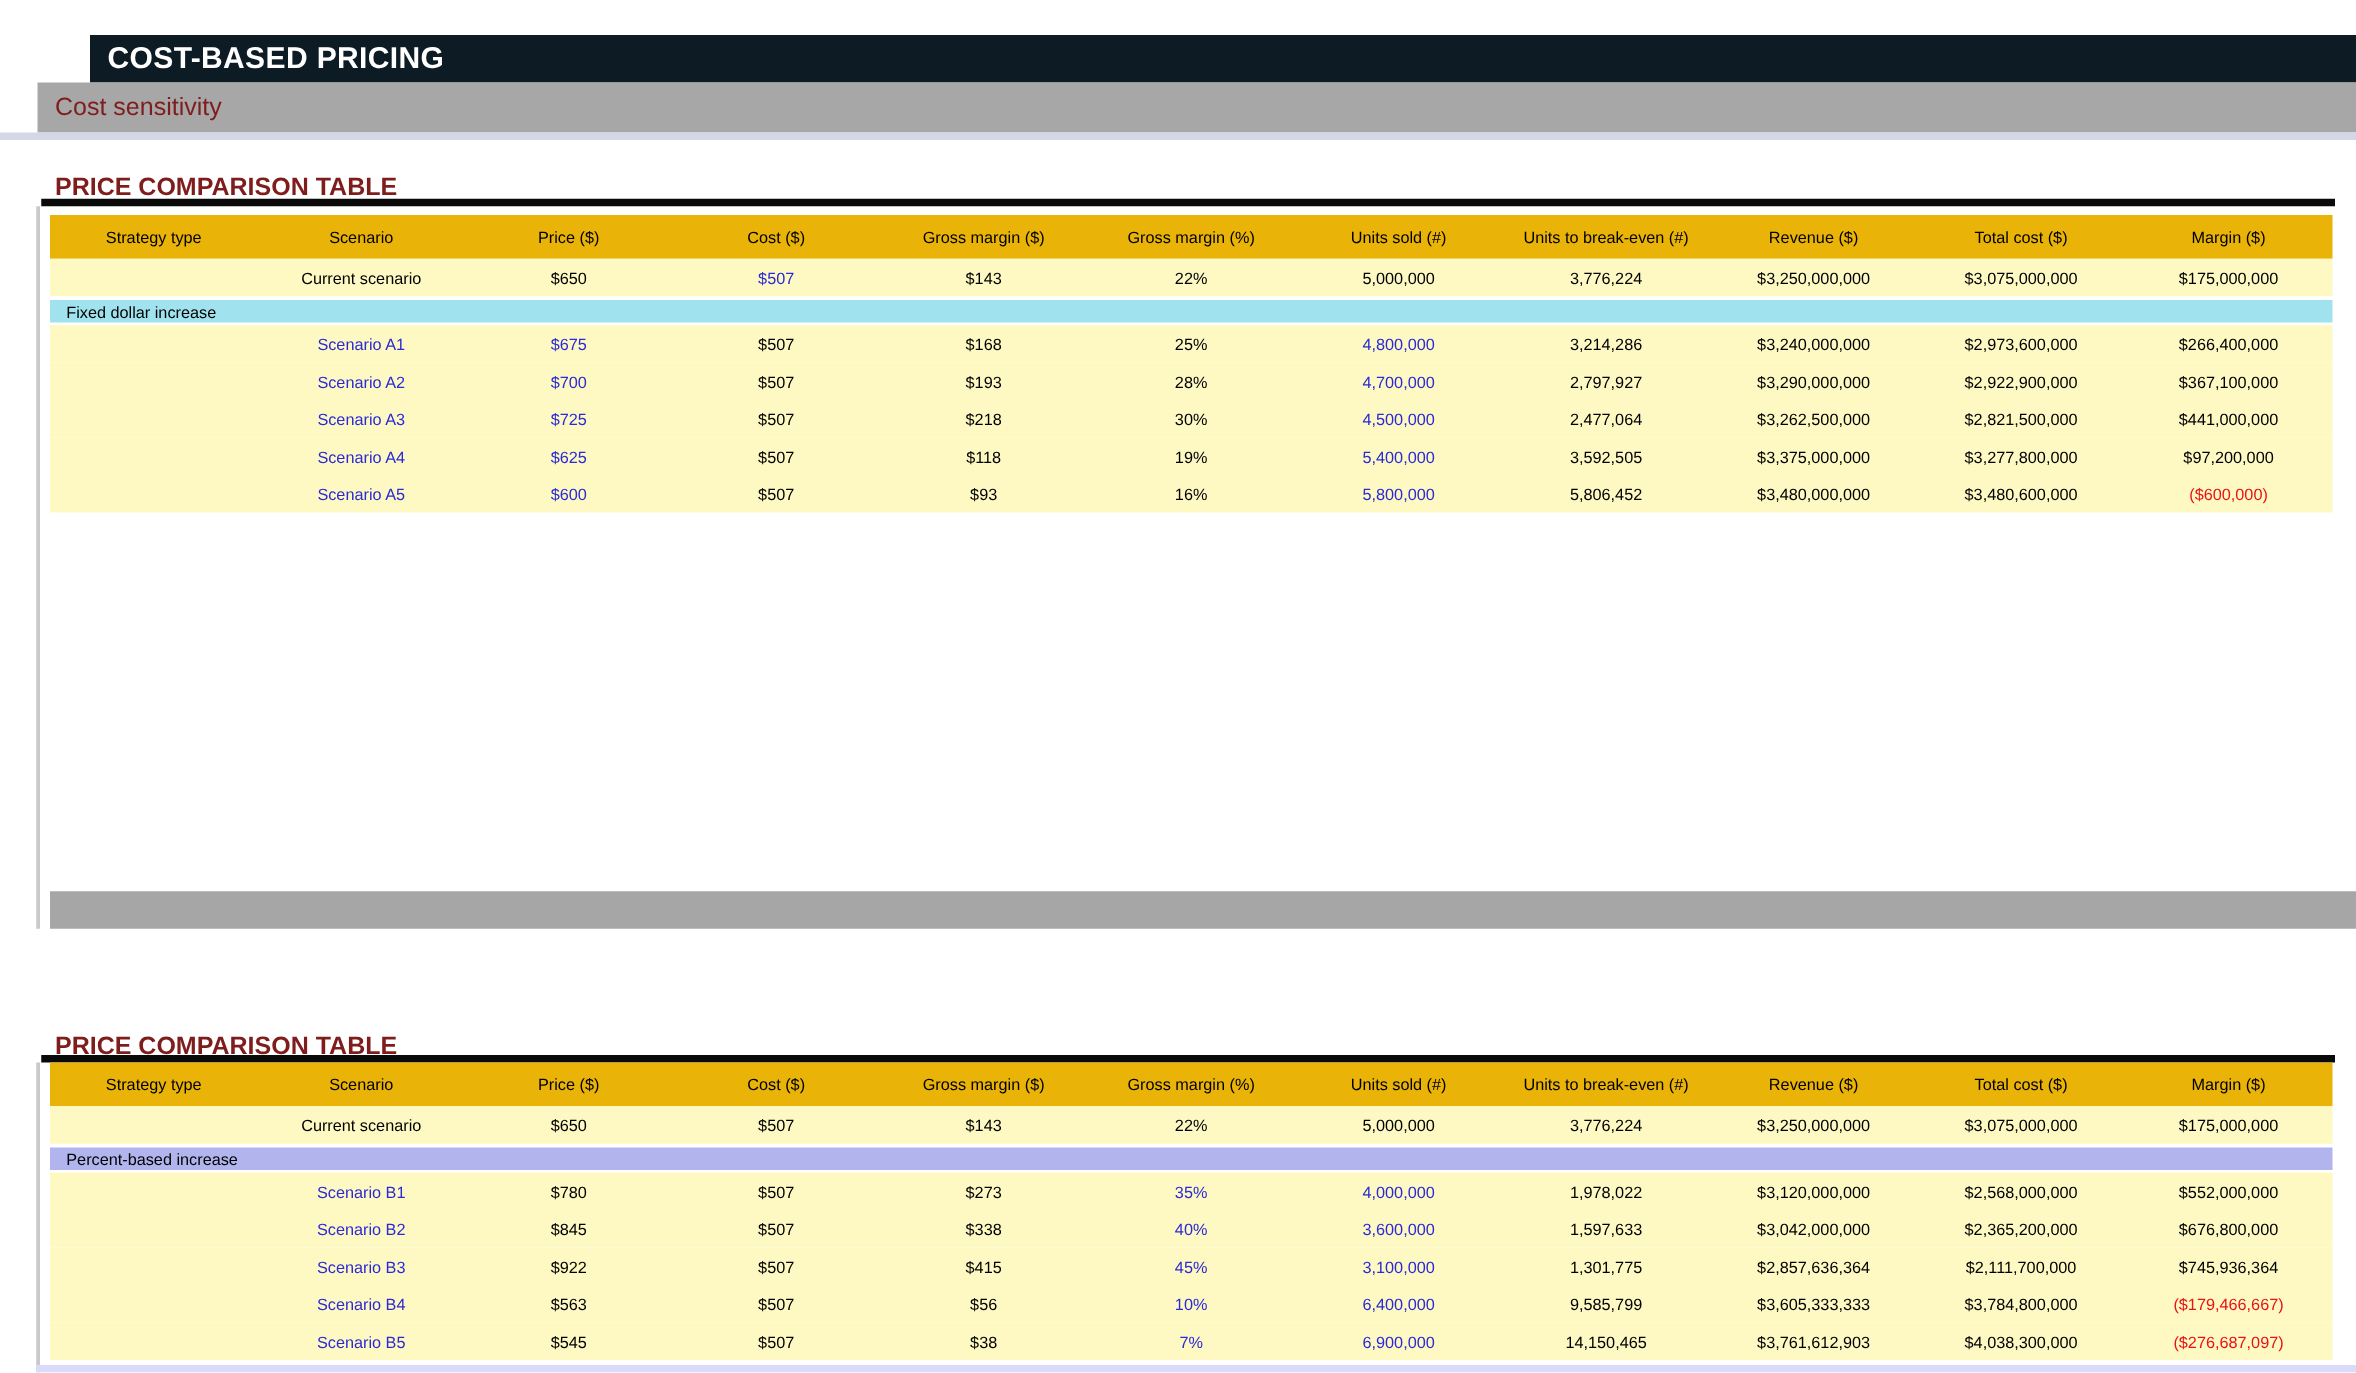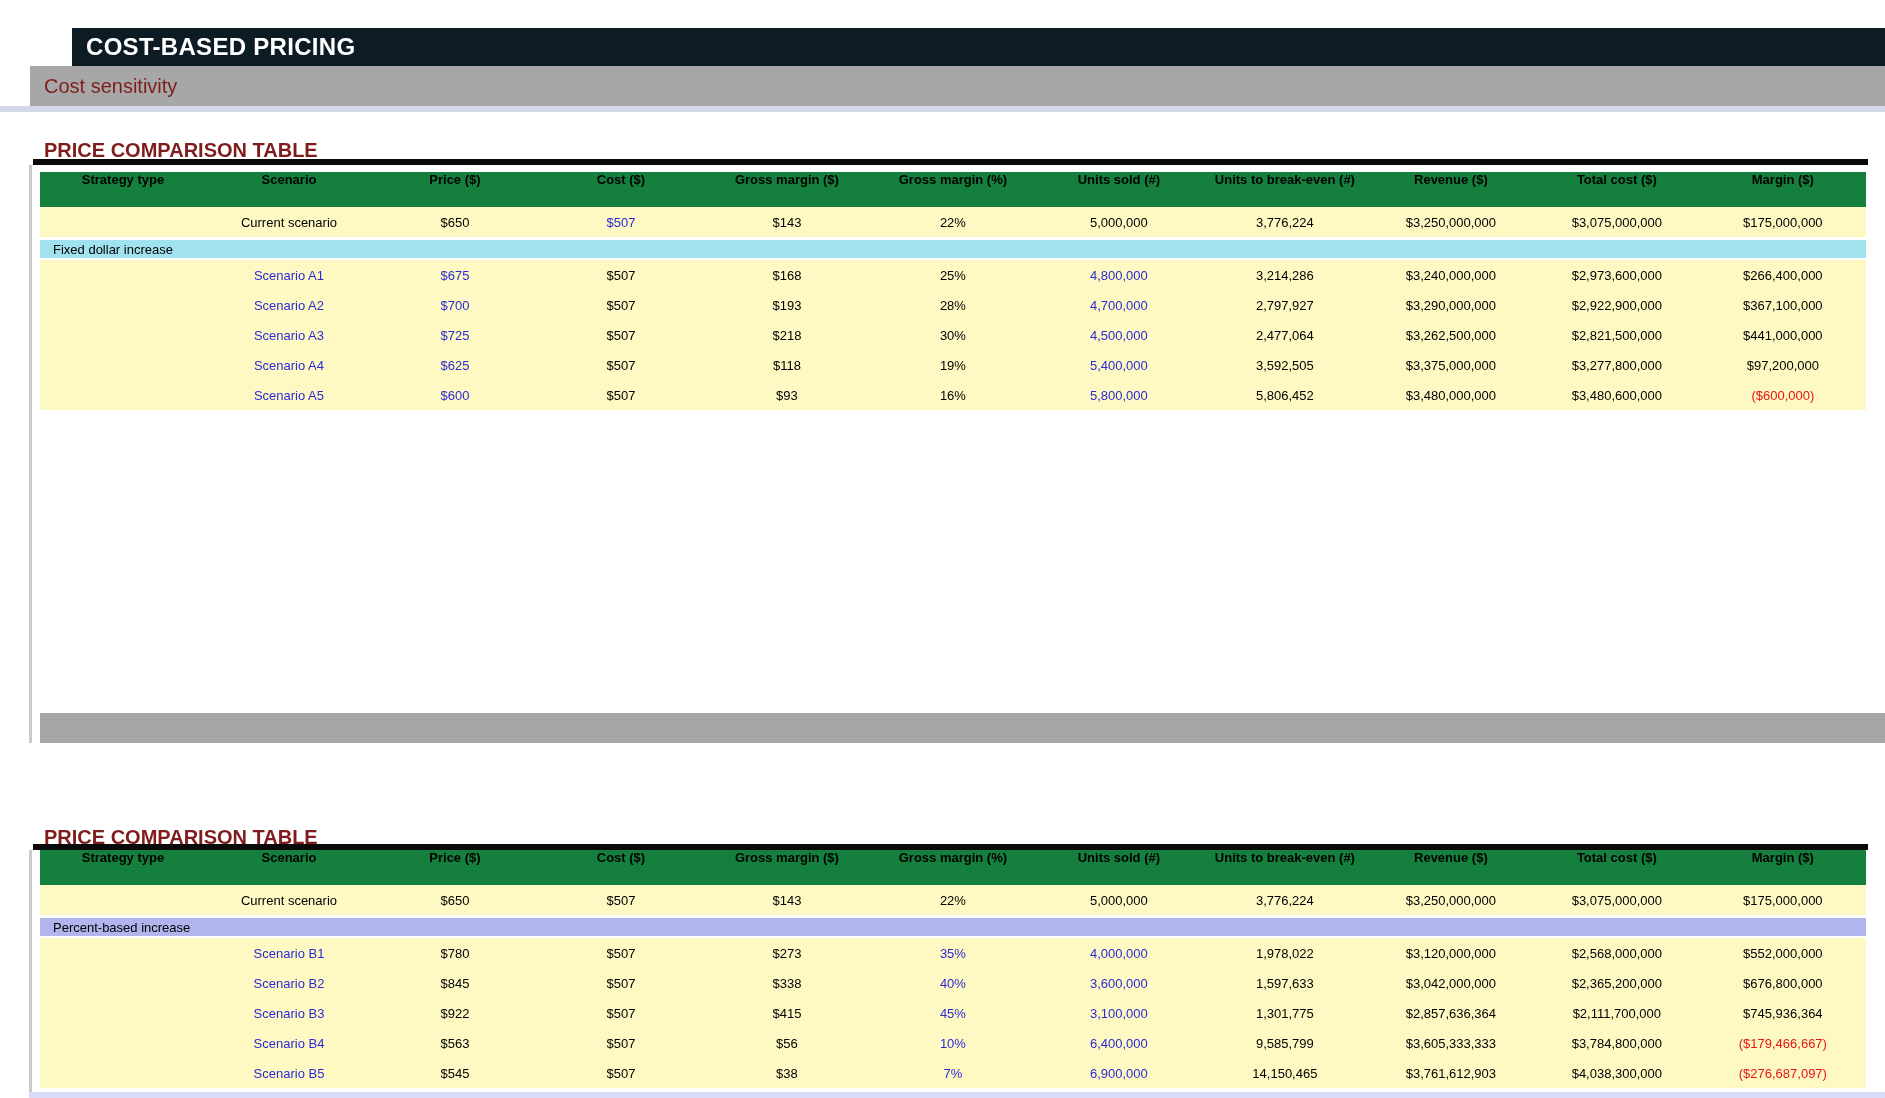--- a/index.html
+++ b/index.html
@@ -9,21 +9,21 @@
   .bar-dark{left:30px;top:28px;right:0;height:38px;background:#0d1b25;color:#ffffff;
     font-size:24px;font-weight:bold;line-height:38px;padding-left:14px;letter-spacing:.3px;margin-left:42px;}
   .bar-gray{left:30px;top:66px;right:0;height:40px;background:#a7a7a7;color:#7f1d1d;
     font-size:20px;line-height:40px;padding-left:14px;}
   .divider{left:0;top:106px;right:0;height:6px;background:#d3d8e7;}
   .tbl-title{font-size:20px;font-weight:bold;color:#7f1d1d;white-space:nowrap;}
   .blackline{height:6px;background:#0a0a0a;}
   .vline{width:3px;background:#c9c9c9;}
   .tbl{width:1826px;}
   .row{display:flex;width:100%;}
-  .row.header{height:35px;background:#15803d;font-weight:bold;}
+  .row.header{height:35px;background:#eab308;font-weight:normal;align-items:center;}
   .row.data{height:30px;align-items:center;background:#fef9c3;}
   .row.section{height:18px;margin:3px 0 2px 0;align-items:center;}
   .cell{flex:0 0 9.0909%;max-width:9.0909%;text-align:center;font-size:13px;color:#000;white-space:nowrap;}
   .cell.blue{color:#2a2ad6;}
   .cell.red{color:#e81414;}
   .seclabel{font-size:13px;color:#000;padding-left:13px;}
   .graybar{left:40px;top:713px;right:0;height:30px;background:#a6a6a6;}
   .strip{left:29px;top:1092px;right:0;height:6px;background:#d9dbf8;}
   .t1-title{left:44px;top:139px;}
   .t1-line{left:33px;top:159px;width:1835px;}

